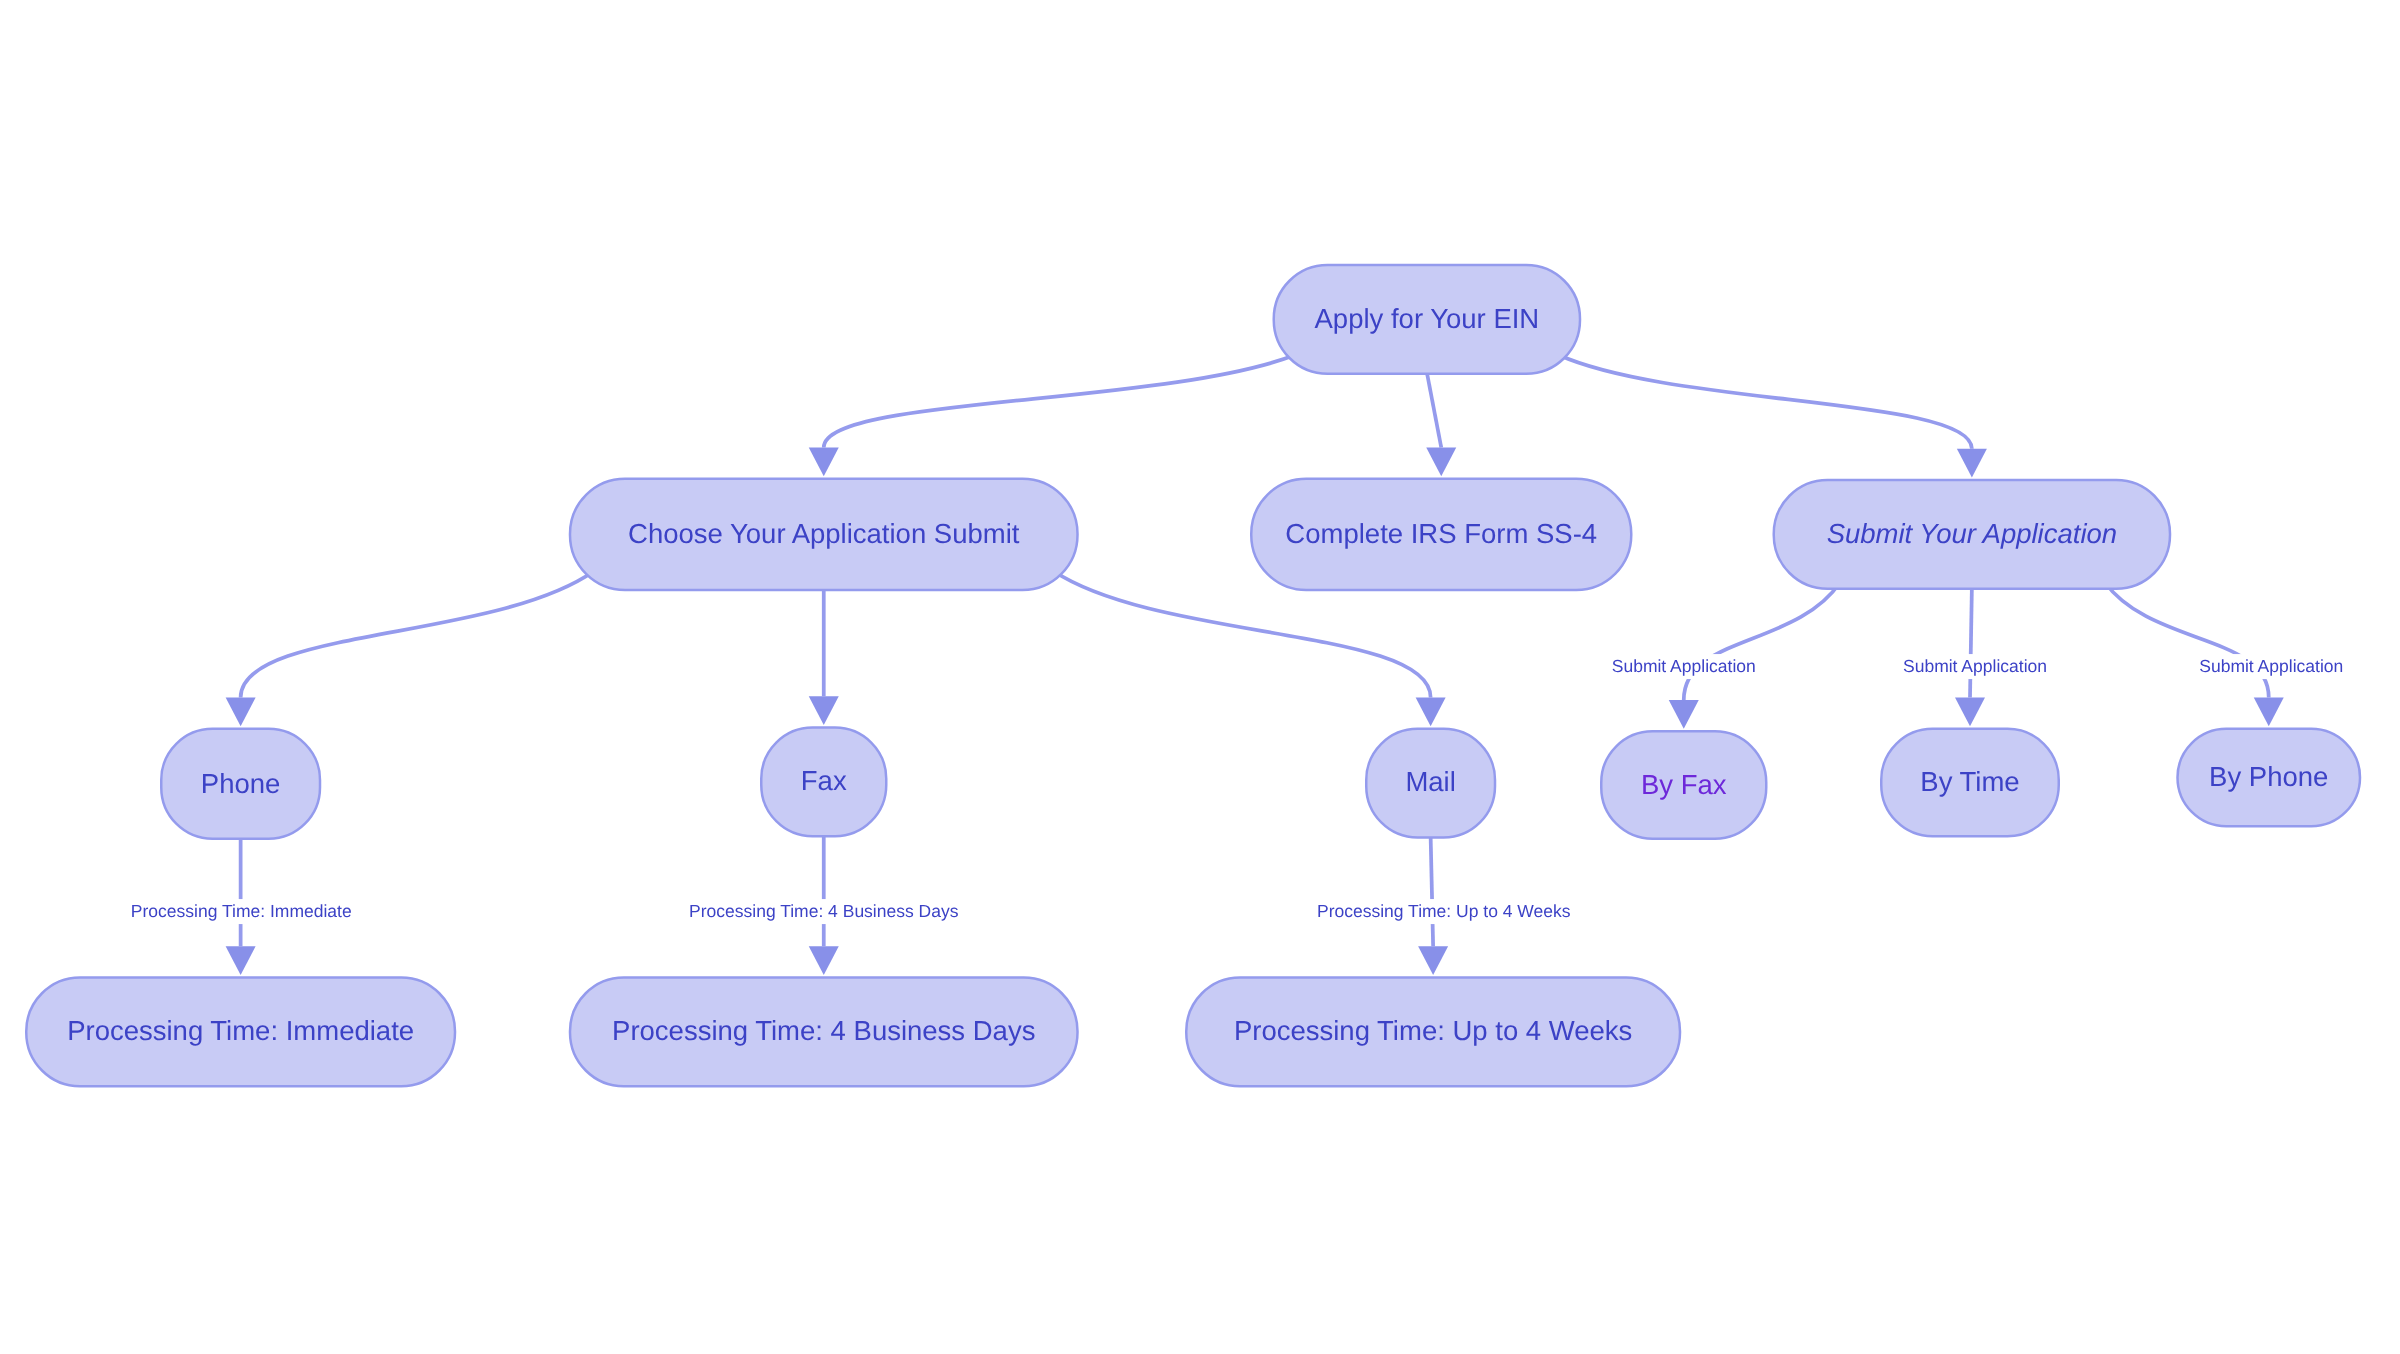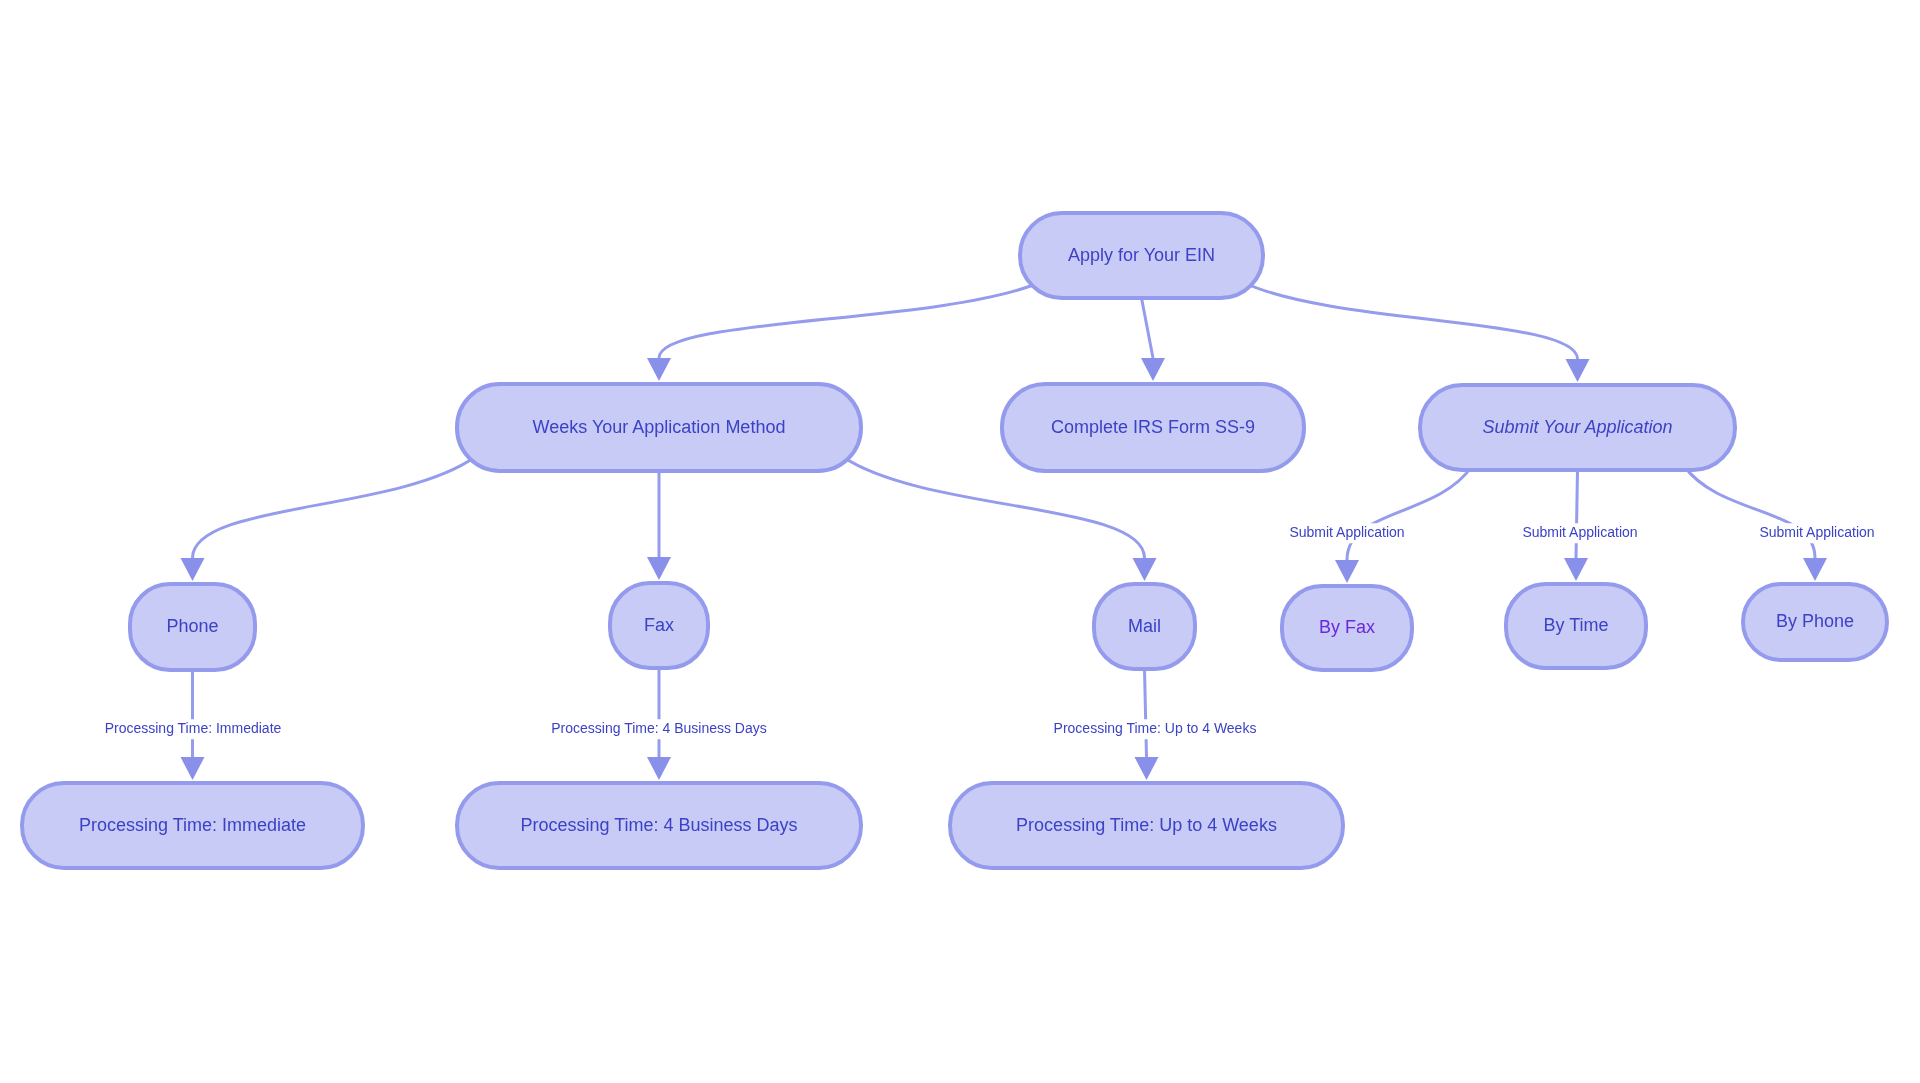--- a/index.html
+++ b/index.html
@@ -16,23 +16,23 @@
   }
   .edges-layer {
     position: absolute; left: 0; top: 0;
     width: 1920px; height: 1083px;
   }
   .node {
     position: absolute;
     display: flex; align-items: center; justify-content: center;
     box-sizing: border-box;
     background: #c8cbf5;
-    border: 4px solid #be185d;
+    border: 2px solid #be185d;
     color: #3c42c6;
-    font-size: 18px;
+    font-size: 22px;
     line-height: 1.2;
     white-space: nowrap;
     text-align: center;
   }
   .edge-label {
     position: absolute;
     transform: translate(-50%, -50%);
     background: #ffffff;
     color: #3c42c6;
     font-size: 14px;
@@ -69,24 +69,24 @@
       <path d="M 659 668 L 659 757" fill="none" stroke="#959bed" stroke-width="3"></path>
       <polygon points="647,757 671,757 659,780" fill="#8890e9"></polygon>
       <path d="M 1144.5 669 L 1146.5 757" fill="none" stroke="#959bed" stroke-width="3"></path>
       <polygon points="1134.5,757 1158.5,757 1146.5,780" fill="#8890e9"></polygon>
     </svg>
   <div id="nodes-layer">
       <div class="node" style="left: 1018px; top: 211px; width: 247px; height: 89px; border-radius: 44px; background: rgb(200, 203, 245); border-color: rgb(148, 155, 237); color: rgb(60, 66, 198);">
         <span>Apply for Your EIN</span>
       </div>
       <div class="node" style="left: 455px; top: 382px; width: 408px; height: 91px; border-radius: 45px; background: rgb(200, 203, 245); border-color: rgb(148, 155, 237); color: rgb(60, 66, 198);">
-        <span>Weeks Your Application Method</span>
+        <span>Choose Your Application Submit</span>
       </div>
       <div class="node" style="left: 1000px; top: 382px; width: 306px; height: 91px; border-radius: 45px; background: rgb(200, 203, 245); border-color: rgb(148, 155, 237); color: rgb(60, 66, 198);">
-        <span>Complete IRS Form SS-9</span>
+        <span>Complete IRS Form SS-4</span>
       </div>
       <div class="node" style="left: 1418px; top: 383px; width: 319px; height: 89px; border-radius: 44px; background: rgb(200, 203, 245); border-color: rgb(148, 155, 237); color: rgb(60, 66, 198); font-style: italic;">
         <span>Submit Your Application</span>
       </div>
       <div class="node" style="left: 128px; top: 582px; width: 129px; height: 90px; border-radius: 42px; background: rgb(200, 203, 245); border-color: rgb(148, 155, 237); color: rgb(60, 66, 198);">
         <span>Phone</span>
       </div>
       <div class="node" style="left: 608px; top: 581px; width: 102px; height: 89px; border-radius: 42px; background: rgb(200, 203, 245); border-color: rgb(148, 155, 237); color: rgb(60, 66, 198);">
         <span>Fax</span>
       </div>

